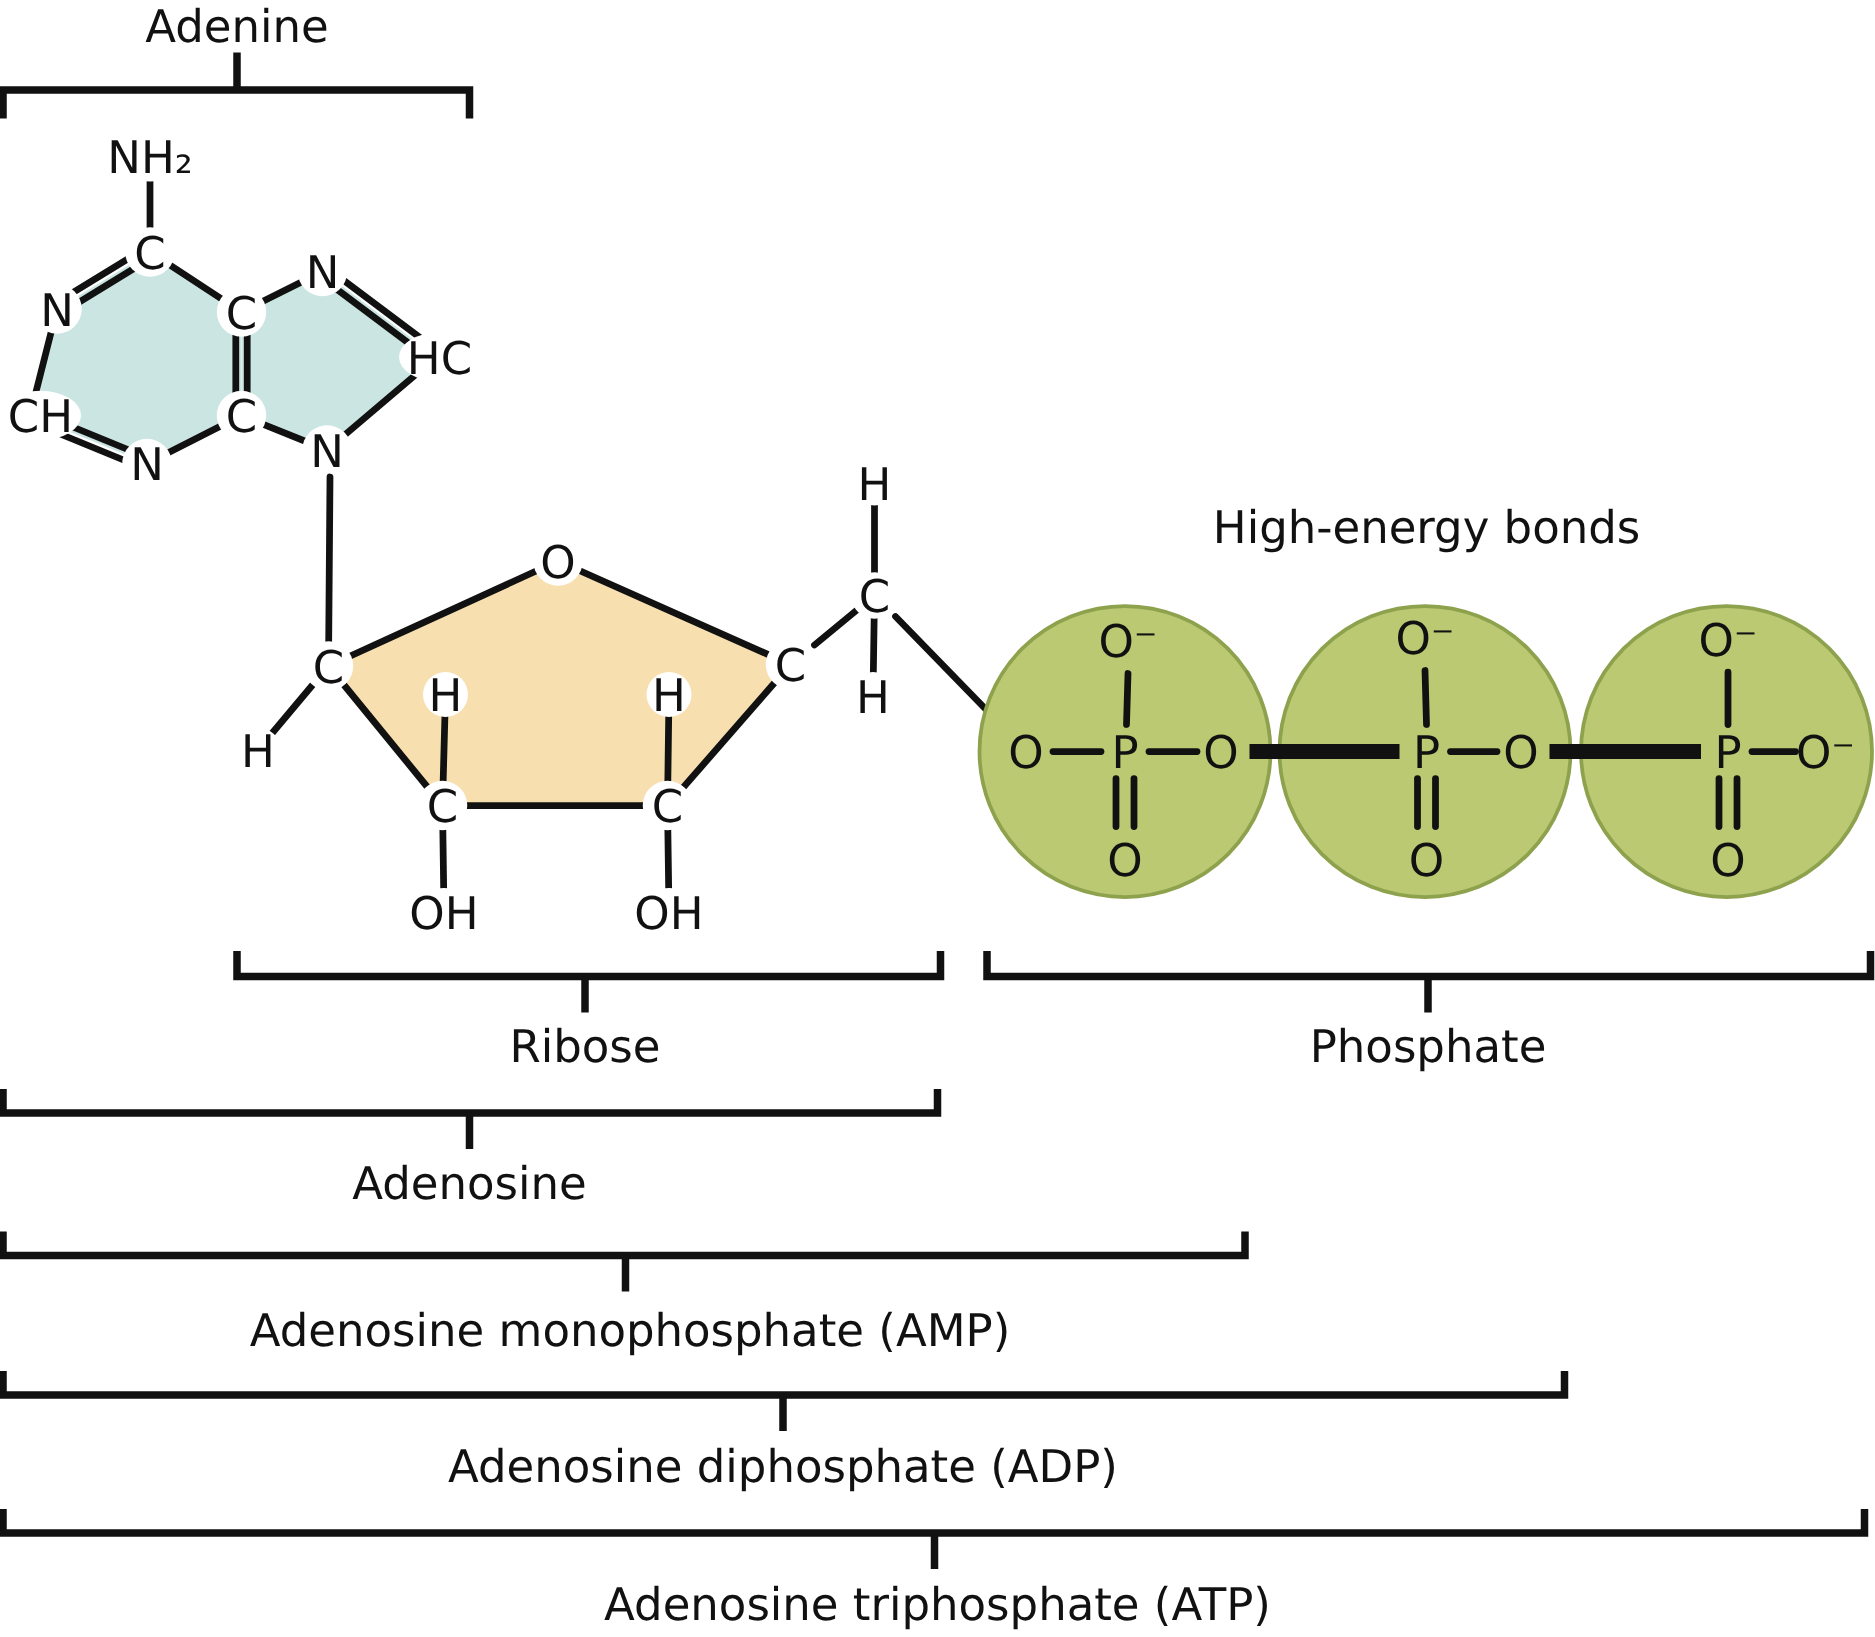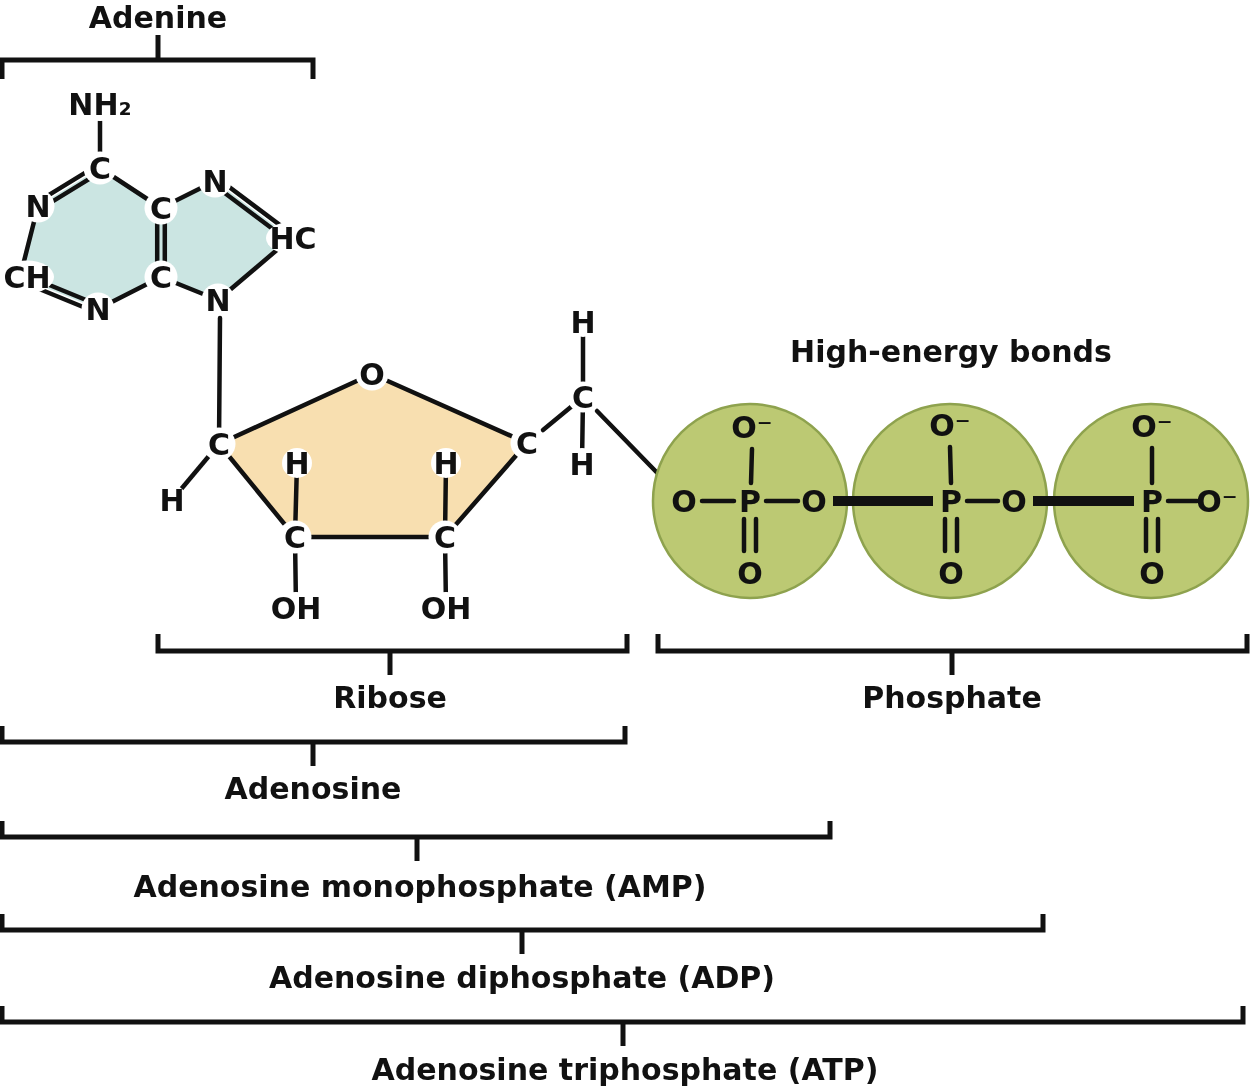--- a/index.html
+++ b/index.html
@@ -1,16 +1,16 @@
 <!DOCTYPE html>
 <html><head>
 <meta charset="utf-8">
 <style>
   html, body { margin: 0; padding: 0; background: #ffffff; }
-  .stage { width: 1250px; height: 1091px; position: relative; background: #ffffff; font-weight: bold; }
+  .stage { width: 1250px; height: 1091px; position: relative; background: #ffffff; }
   svg { display: block; }
   svg text {
     font-family: "DejaVu Sans", "Liberation Sans", sans-serif;
     fill: #111111;
   }
   .atom { font-size: 30px; }
   .brlabel { font-size: 30px; }
   .mid { text-anchor: middle; }
   .bond { stroke: #111111; stroke-width: 4.5; stroke-linecap: round; fill: none; }
   .bracket { stroke: #111111; stroke-width: 5; fill: none; stroke-linecap: butt; }

